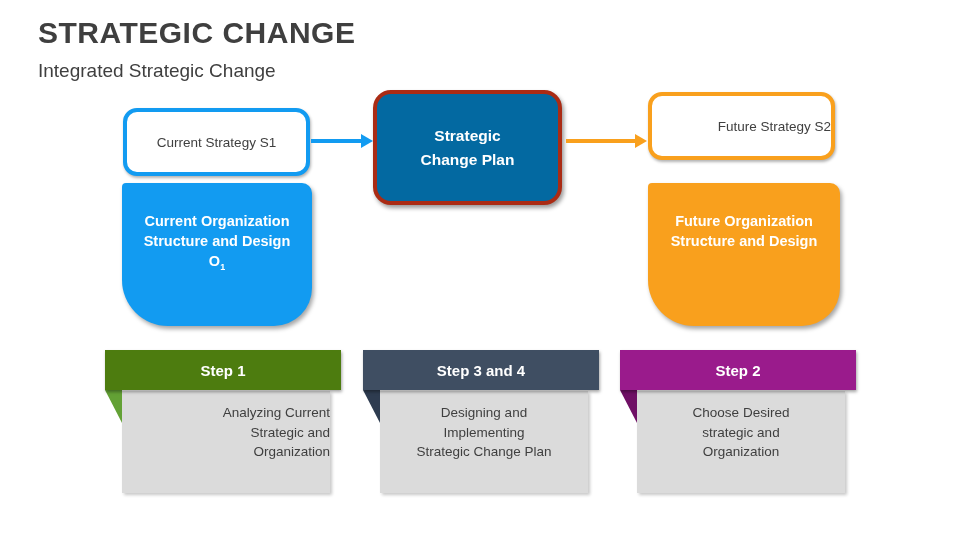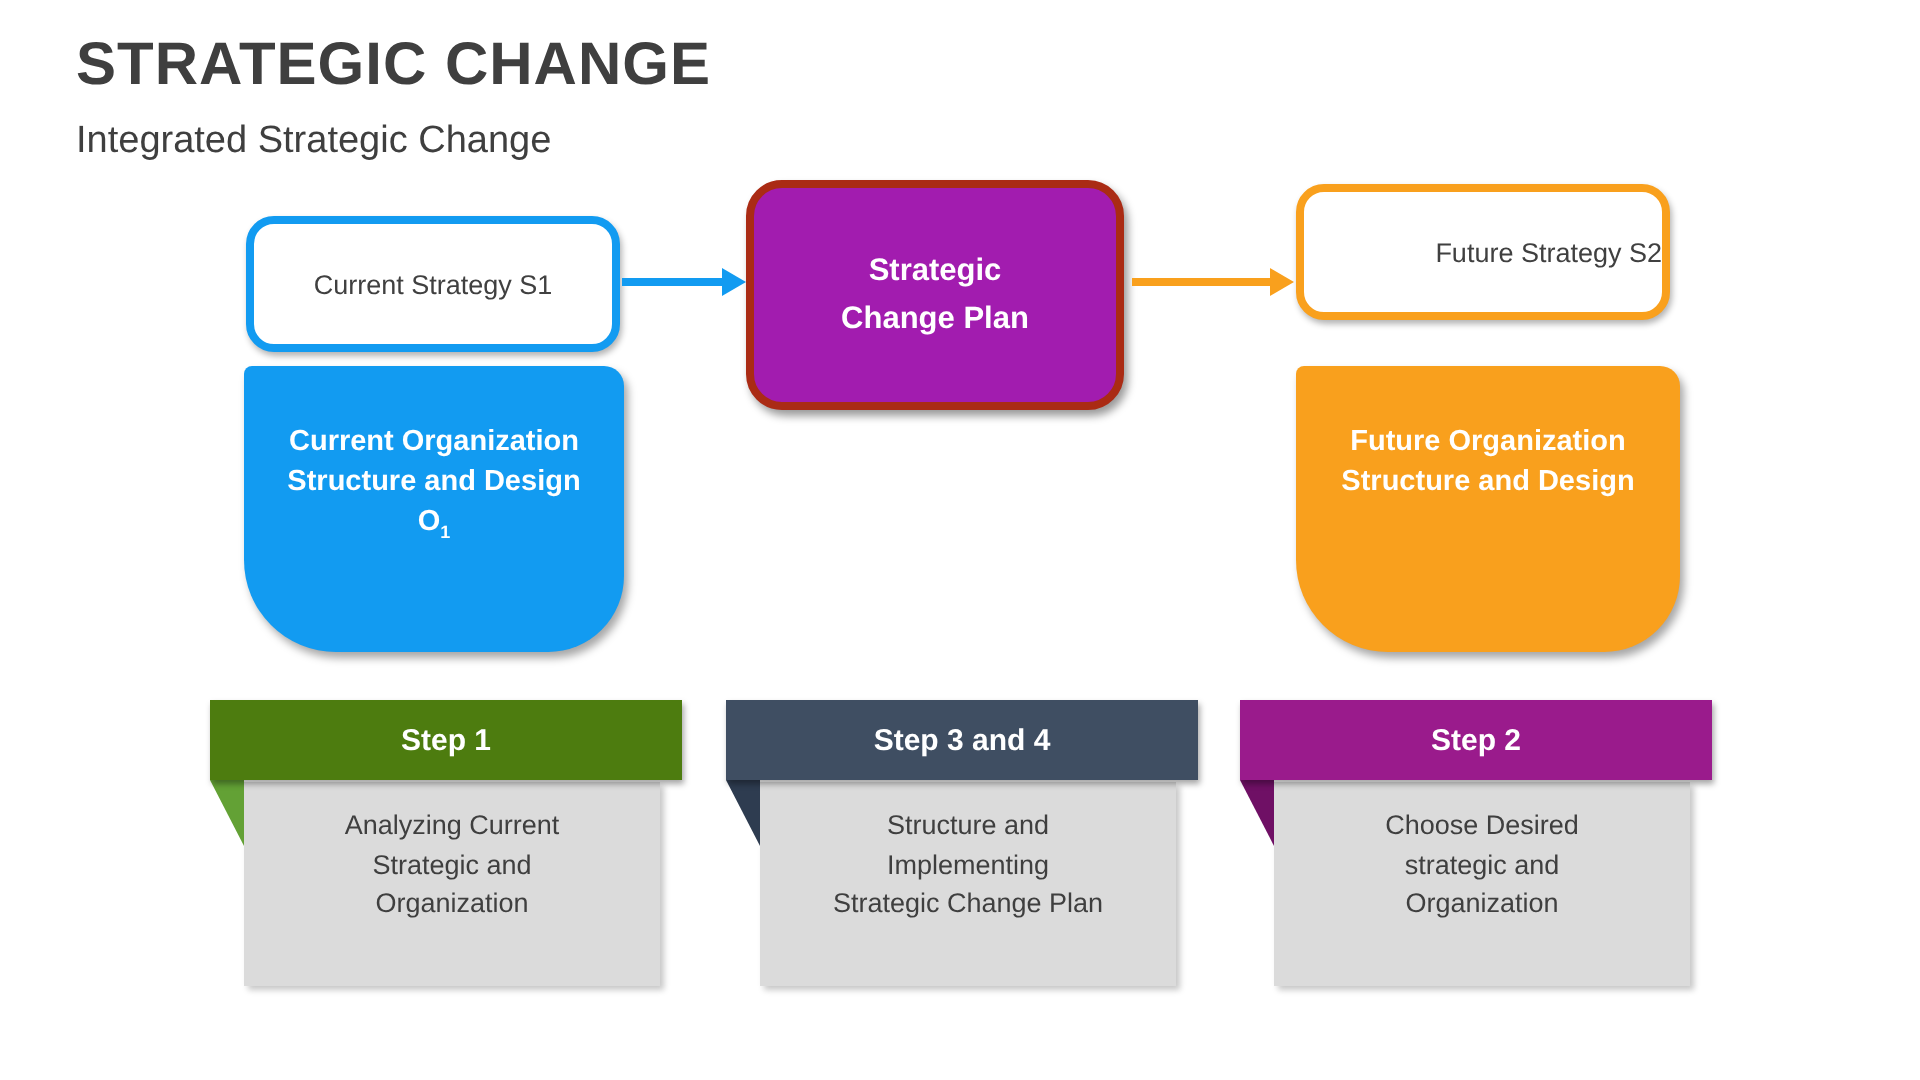--- a/index.html
+++ b/index.html
@@ -18,21 +18,21 @@
   .strategy-box{
     position:absolute;width:179px;height:60px;background:#fff;border:4px solid #129BF1;
     border-radius:14px;display:flex;align-items:center;justify-content:center;
     font-size:13.5px;color:#404040;box-shadow:1px 2px 3px rgba(0,0,0,.30);
     text-align:center;
   }
   .strategy-s1{left:123px;top:108px;border-color:#129BF1;}
   .strategy-s2{left:648px;top:92px;border-color:#F9A01D;justify-content:flex-end;}
   .plan-box{
     position:absolute;left:373px;top:90px;width:181px;height:107px;
-    background:#a21caf;border:4px solid #AA2B14;border-radius:18px;
+    background:#0369a1;border:4px solid #AA2B14;border-radius:18px;
     display:flex;align-items:center;justify-content:center;text-align:center;
     color:#fff;font-weight:700;font-size:15.5px;line-height:24px;
     box-shadow:2px 3px 4px rgba(0,0,0,.40);
   }
   
   .arrow-shaft{position:absolute;height:4px;}
   .arrow-head{position:absolute;width:0;height:0;border-top:7px solid transparent;border-bottom:7px solid transparent;}
   .arrow-blue .arrow-shaft{left:311px;top:139px;width:52px;background:#129BF1;}
   .arrow-blue .arrow-head{left:361px;top:134px;border-left:12px solid #129BF1;}
   .arrow-orange .arrow-shaft{left:566px;top:139px;width:71px;background:#F9A01D;}
@@ -55,21 +55,21 @@
     position:absolute;top:390px;width:17px;height:33px;z-index:2;
     clip-path:polygon(0 0,100% 0,100% 100%);
   }
   .step-body{
     position:absolute;top:391px;width:208px;height:102px;background:#DBDBDB;z-index:1;
     color:#3F3F3F;font-size:13.5px;line-height:19.5px;text-align:center;
     padding-top:12px;box-sizing:border-box;box-shadow:2px 2px 3px rgba(0,0,0,.22);
   }
   .c1 .step-header{left:105px;background:#4d7c0f;}
   .c1 .step-fold{left:105px;background:#63A135;}
-  .c1 .step-body{left:122px;}
+  .c1 .step-body{left:122px;text-align:right;}
   .c2 .step-header{left:363px;background:#3F4E62;}
   .c2 .step-fold{left:363px;background:#2E3C50;}
   .c2 .step-body{left:380px;}
   .c3 .step-header{left:620px;background:#9A1B8C;}
   .c3 .step-fold{left:620px;background:#6F1065;}
   .c3 .step-body{left:637px;}
   .line{display:block;}
 </style>
 </head>
 <body>
@@ -122,21 +122,21 @@
       <span class="line">Analyzing Current</span>
       <span class="line">Strategic and</span>
       <span class="line">Organization</span>
     </div>
   </div>
 
   <div class="c2">
     <div class="step-header">Step 3 and 4</div>
     <div class="step-fold"></div>
     <div class="step-body">
-      <span class="line">Structure and</span>
+      <span class="line">Designing and</span>
       <span class="line">Implementing</span>
       <span class="line">Strategic Change Plan</span>
     </div>
   </div>
 
   <div class="c3">
     <div class="step-header">Step 2</div>
     <div class="step-fold"></div>
     <div class="step-body">
       <span class="line">Choose Desired</span>

